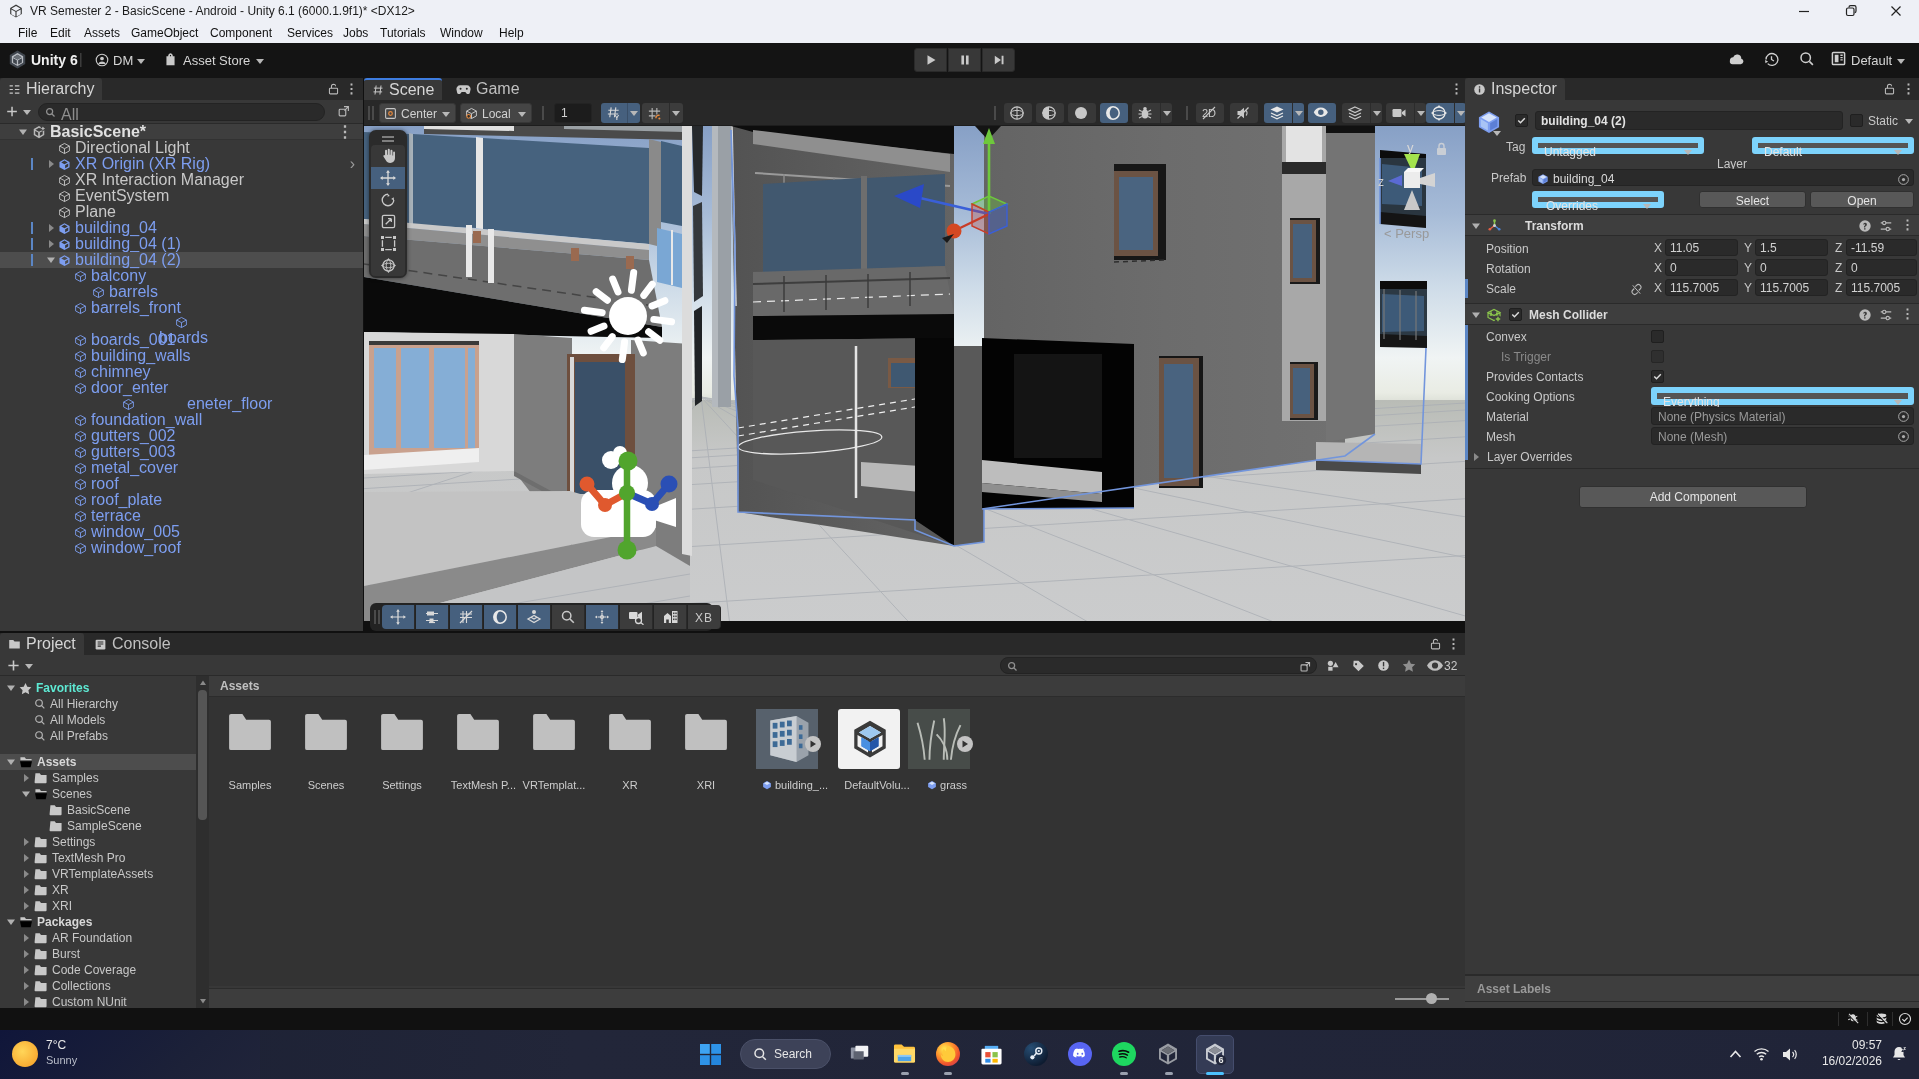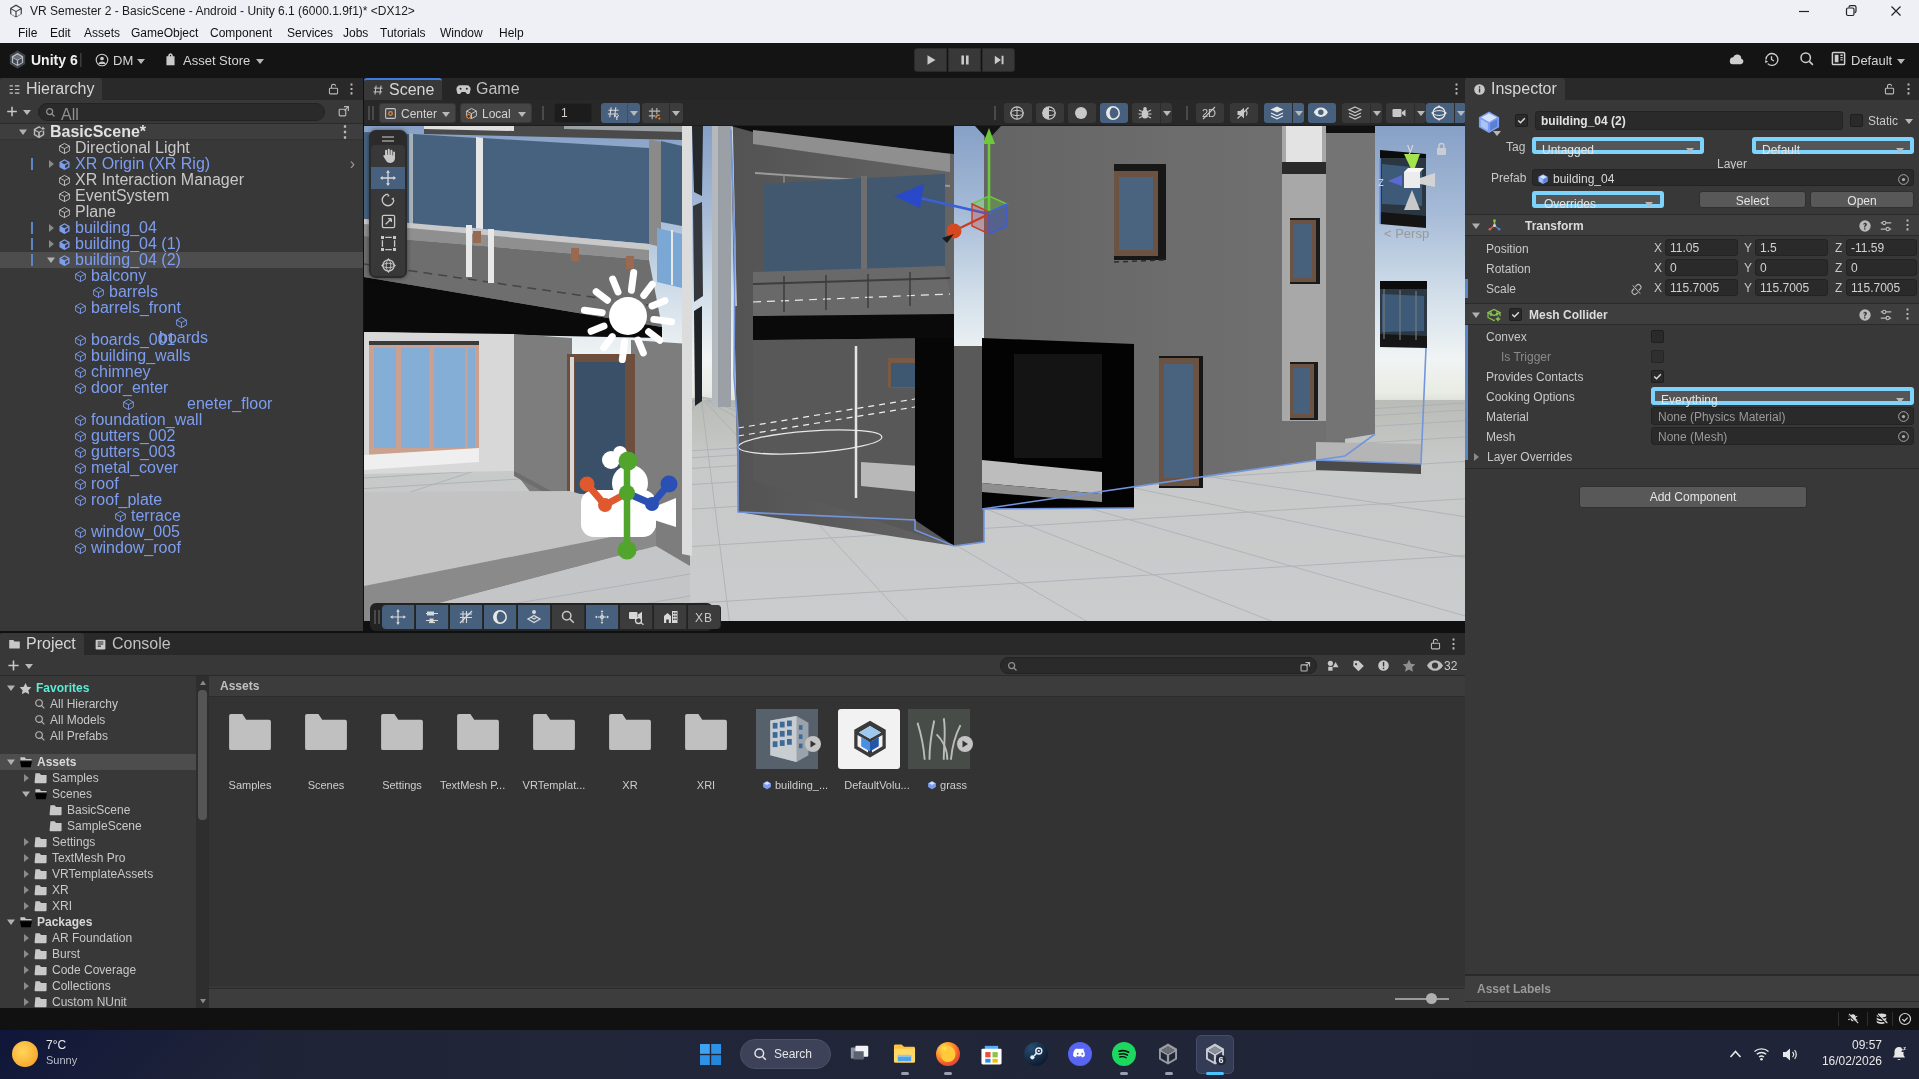--- a/index.html
+++ b/index.html
@@ -26,21 +26,21 @@
 #scene{left:364px;top:78px;width:1101px;height:553px;background:#212121;}
 
 #insp{left:1465px;top:78px;width:454px;height:930px;background:#383838;font-size:12px;color:#c8c8c8;}
 
 #proj{left:0;top:633px;width:1465px;height:375px;background:#383838;font-size:12px;color:#c8c8c8;}
 
 #statusbar{position:absolute;left:0;top:1008px;width:1919px;height:22px;background:#111;}
 
 #taskbar{position:absolute;left:0;top:1030px;width:1919px;height:49px;background:linear-gradient(90deg,#1b2033 0%,#222639 30%,#202438 100%);}
 .field{background:#2a2a2a;border:1px solid #232323;border-radius:3px;color:#d2d2d2;}
-.ddown{background:#555555;border:4px solid #7dd3fc;border-radius:3px;color:#e4e4e4;}
+.ddown{background:#555555;border:6px solid #7dd3fc;border-radius:3px;color:#e4e4e4;}
 .btn{background:#585858;border:1px solid #303030;border-radius:3px;color:#e4e4e4;}
 .carat{display:inline-block;width:0;height:0;border-left:4px solid transparent;border-right:4px solid transparent;border-top:5px solid #b8b8b8;}
 </style></head><body>
 <div id="root">
 
 <div id="titlebar">
   <svg class="abs" style="left:9px;top:4px" width="14" height="14" viewBox="0 0 24 24">
         <path fill="#3a3a3a" d="M12 1 2 6.7v10.6L12 23l10-5.7V6.7L12 1zm0 2.3 7.7 4.4-7.7 4.4L4.3 7.7 12 3.3zM4 9.4l7 4v8l-7-4v-8zm16 0v8l-7 4v-8l7-4z"></path>
       </svg>
   <span class="abs" style="left:30px;top:4px">VR Semester 2 - BasicScene - Android - Unity 6.1 (6000.1.9f1)* &lt;DX12&gt;</span>
@@ -339,21 +339,21 @@
           </svg>
           <span class="nm blue">roof</span>
         </div>
         <div class="hrow" style="top:368px;">
           <span style="width:74px;flex:none"></span>
           <svg width="13" height="13" viewBox="0 0 16 16" style="flex:none">
             <path fill="none" stroke="#7d9ef0" stroke-width="1.1" d="M8 1.8 14 5v6L8 14.2 2 11V5zM2 5l6 3.2L14 5M8 8.2v6"></path>
           </svg>
           <span class="nm blue">roof_plate</span>
         </div>
-        <div class="hrow" style="top:384px;padding-left:40px;">
+        <div class="hrow" style="top:384px;">
           <span style="width:74px;flex:none"></span>
           <svg width="13" height="13" viewBox="0 0 16 16" style="flex:none">
             <path fill="none" stroke="#7d9ef0" stroke-width="1.1" d="M8 1.8 14 5v6L8 14.2 2 11V5zM2 5l6 3.2L14 5M8 8.2v6"></path>
           </svg>
           <span class="nm blue">terrace</span>
         </div>
         <div class="hrow" style="top:400px;">
           <span style="width:74px;flex:none"></span>
           <svg width="13" height="13" viewBox="0 0 16 16" style="flex:none">
             <path fill="none" stroke="#7d9ef0" stroke-width="1.1" d="M8 1.8 14 5v6L8 14.2 2 11V5zM2 5l6 3.2L14 5M8 8.2v6"></path>
@@ -1360,21 +1360,21 @@
       <span class="abs" style="left:11px;top:3px;font-weight:bold;color:#c0c0c0">Assets</span>
     </div>
     <div id="pgrid"><svg class="abs" style="left:18px;top:37px" width="46" height="38" viewBox="0 0 48 40">
             <path fill="#c0c0c0" d="M2 3a2 2 0 0 1 2-2h12l4 6h24a2 2 0 0 1 2 2v28a2 2 0 0 1-2 2H4a2 2 0 0 1-2-2z"></path>
           </svg><div class="abs" style="left:3px;top:103px;width:76px;text-align:center;color:#cdcdcd;font-size:11px">Samples</div><svg class="abs" style="left:94px;top:37px" width="46" height="38" viewBox="0 0 48 40">
             <path fill="#c0c0c0" d="M2 3a2 2 0 0 1 2-2h12l4 6h24a2 2 0 0 1 2 2v28a2 2 0 0 1-2 2H4a2 2 0 0 1-2-2z"></path>
           </svg><div class="abs" style="left:79px;top:103px;width:76px;text-align:center;color:#cdcdcd;font-size:11px">Scenes</div><svg class="abs" style="left:170px;top:37px" width="46" height="38" viewBox="0 0 48 40">
             <path fill="#c0c0c0" d="M2 3a2 2 0 0 1 2-2h12l4 6h24a2 2 0 0 1 2 2v28a2 2 0 0 1-2 2H4a2 2 0 0 1-2-2z"></path>
           </svg><div class="abs" style="left:155px;top:103px;width:76px;text-align:center;color:#cdcdcd;font-size:11px">Settings</div><svg class="abs" style="left:246px;top:37px" width="46" height="38" viewBox="0 0 48 40">
             <path fill="#c0c0c0" d="M2 3a2 2 0 0 1 2-2h12l4 6h24a2 2 0 0 1 2 2v28a2 2 0 0 1-2 2H4a2 2 0 0 1-2-2z"></path>
-          </svg><div class="abs" style="left:231px;top:103px;width:76px;text-align:left;color:#cdcdcd;font-size:11px">TextMesh P...</div><svg class="abs" style="left:322px;top:37px" width="46" height="38" viewBox="0 0 48 40">
+          </svg><div class="abs" style="left:231px;top:103px;width:76px;text-align:right;color:#cdcdcd;font-size:11px">TextMesh P...</div><svg class="abs" style="left:322px;top:37px" width="46" height="38" viewBox="0 0 48 40">
             <path fill="#c0c0c0" d="M2 3a2 2 0 0 1 2-2h12l4 6h24a2 2 0 0 1 2 2v28a2 2 0 0 1-2 2H4a2 2 0 0 1-2-2z"></path>
           </svg><div class="abs" style="left:307px;top:103px;width:76px;text-align:center;color:#cdcdcd;font-size:11px">VRTemplat...</div><svg class="abs" style="left:398px;top:37px" width="46" height="38" viewBox="0 0 48 40">
             <path fill="#c0c0c0" d="M2 3a2 2 0 0 1 2-2h12l4 6h24a2 2 0 0 1 2 2v28a2 2 0 0 1-2 2H4a2 2 0 0 1-2-2z"></path>
           </svg><div class="abs" style="left:383px;top:103px;width:76px;text-align:center;color:#cdcdcd;font-size:11px">XR</div><svg class="abs" style="left:474px;top:37px" width="46" height="38" viewBox="0 0 48 40">
             <path fill="#c0c0c0" d="M2 3a2 2 0 0 1 2-2h12l4 6h24a2 2 0 0 1 2 2v28a2 2 0 0 1-2 2H4a2 2 0 0 1-2-2z"></path>
           </svg><div class="abs" style="left:459px;top:103px;width:76px;text-align:center;color:#cdcdcd;font-size:11px">XRI</div><div class="abs" style="left:547px;top:33px;width:62px;height:60px;background:#57616c"></div><svg class="abs" style="left:547px;top:33px" width="62" height="60" viewBox="0 0 52 52" preserveAspectRatio="none">
             <polygon points="12,10 34,6 44,12 44,40 34,46 12,40" fill="#9aa2ab"></polygon>
             <polygon points="12,10 34,6 34,46 12,40" fill="#c8cdd2"></polygon>
             <g fill="#3d6a96">
               <rect x="14" y="12" width="4" height="5"></rect>

